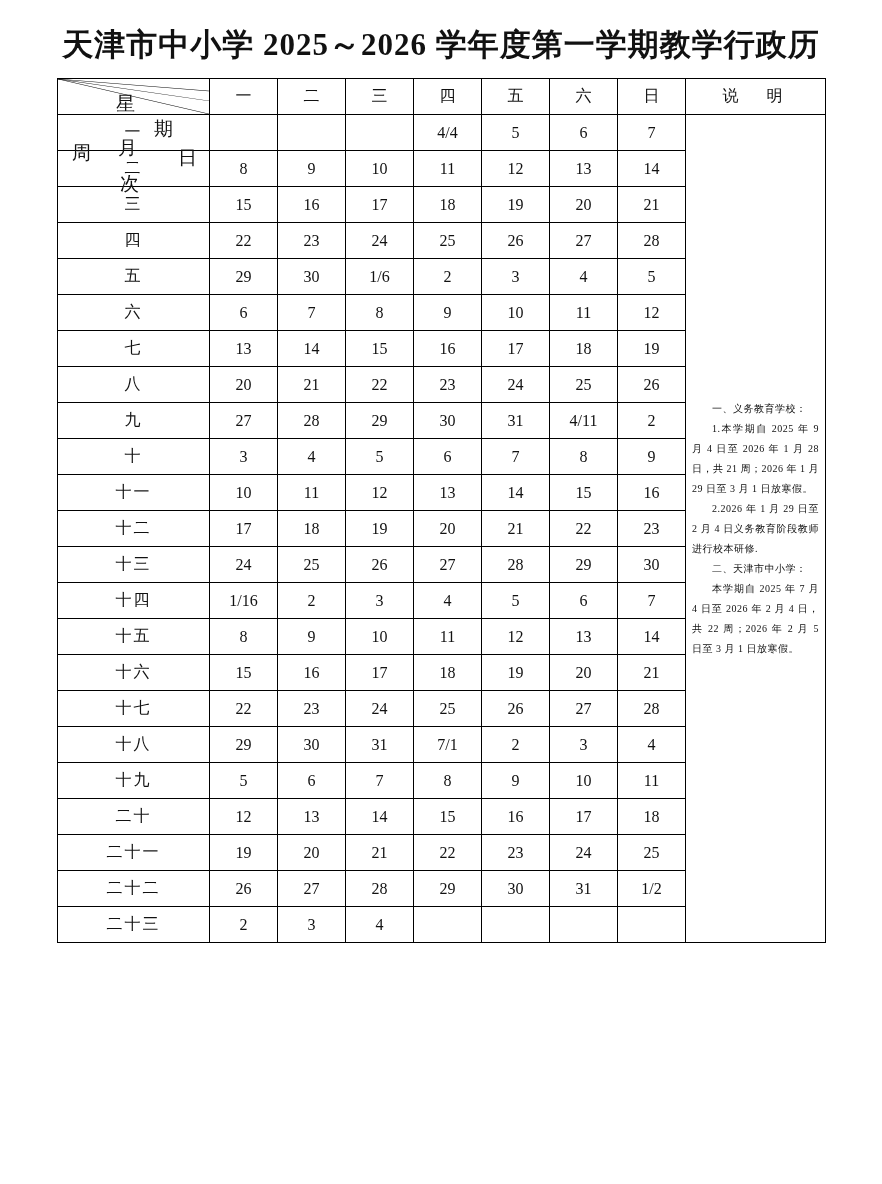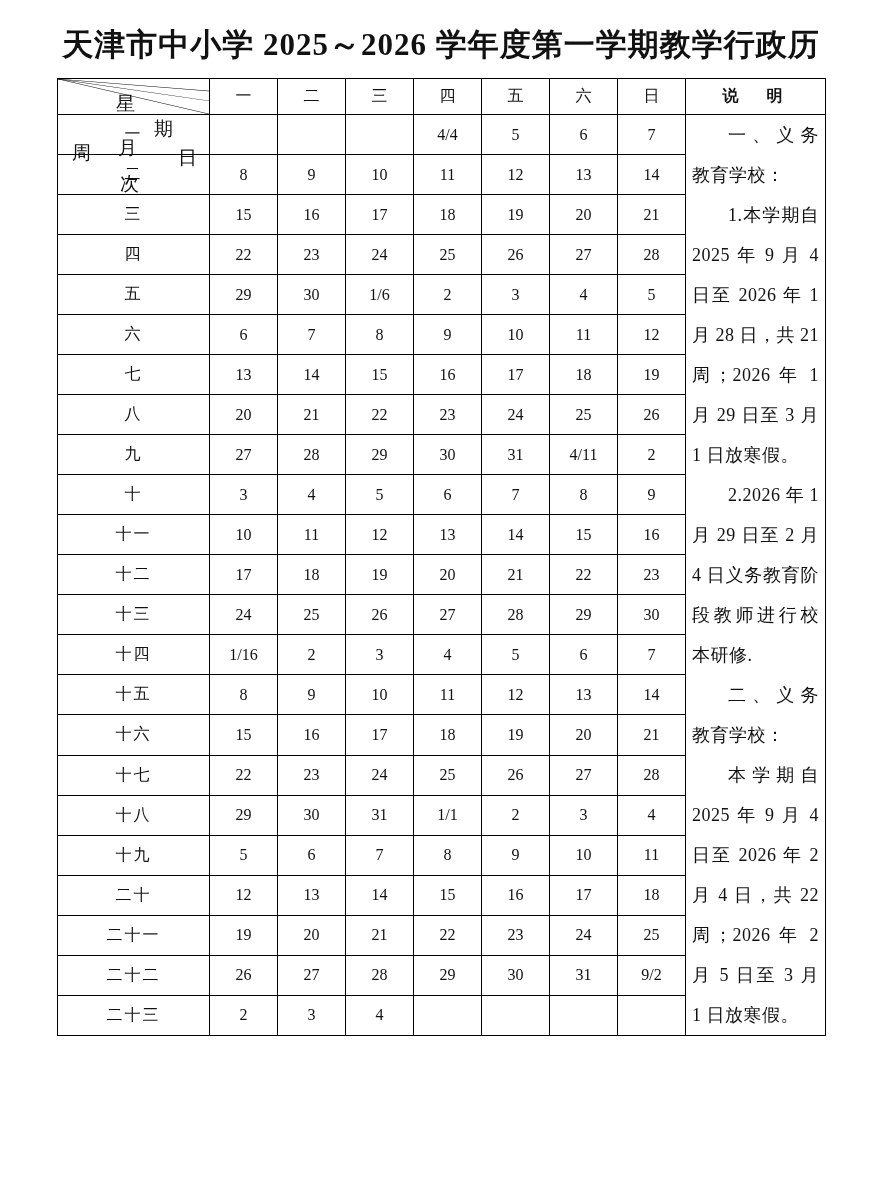--- a/index.html
+++ b/index.html
@@ -81,37 +81,36 @@
   .lbl-yue  { top: 56px; left: 60px; }
   .lbl-ci   { top: 92px; left: 62px; }
 
   td.dayhead {
     font-size: 20px;
     font-weight: normal;
   }
   td.notehead {
     font-size: 19px;
     letter-spacing: 6px;
-    font-weight: bold;
   }
   td.weeklbl {
     font-size: 19px;
     letter-spacing: 2px;
   }
   td.num {
     font-size: 16px;
   }
   td.note-body {
     vertical-align: top;
     text-align: left;
     padding: 0;
   }
   .note-inner {
-    font-size: 18px;
-    line-height: 40px;
+    font-size: 10px;
+    line-height: 20px;
     padding: 0 6px;
     text-align: justify;
     letter-spacing: 0.5px;
   }
   .note-inner p {
     margin: 0;
     text-indent: 2em;
   }
 </style>
 </head>
@@ -166,22 +165,22 @@
           <td class="num"></td>
           <td class="num">4/4</td>
           <td class="num">5</td>
           <td class="num">6</td>
           <td class="num">7</td>
           <td class="note-body" rowspan="23">
             <div class="note-inner">
               <p>一、义务教育学校：</p>
               <p>1.本学期自 2025 年 9 月 4 日至 2026 年 1 月 28 日，共 21 周；2026 年 1 月 29 日至 3 月 1 日放寒假。</p>
               <p>2.2026 年 1 月 29 日至 2 月 4 日义务教育阶段教师进行校本研修.</p>
-              <p>二、义务教育学校：</p>
-              <p>本学期自 2025 年 9 月 4 日至 2026 年 2 月 4 日，共 22 周；2026 年 2 月 5 日至 3 月 1 日放寒假。</p>
+              <p>二、天津市中小学：</p>
+              <p>本学期自 2025 年 7 月 4 日至 2026 年 2 月 4 日，共 22 周；2026 年 2 月 5 日至 3 月 1 日放寒假。</p>
             </div>
           </td>
         </tr>
 
         <tr>
           <td class="weeklbl">二</td>
           <td class="num">8</td>
           <td class="num">9</td>
           <td class="num">10</td>
           <td class="num">11</td>
@@ -353,21 +352,21 @@
           <td class="num">26</td>
           <td class="num">27</td>
           <td class="num">28</td>
         </tr>
 
         <tr>
           <td class="weeklbl">十八</td>
           <td class="num">29</td>
           <td class="num">30</td>
           <td class="num">31</td>
-          <td class="num">1/1</td>
+          <td class="num">7/1</td>
           <td class="num">2</td>
           <td class="num">3</td>
           <td class="num">4</td>
         </tr>
 
         <tr>
           <td class="weeklbl">十九</td>
           <td class="num">5</td>
           <td class="num">6</td>
           <td class="num">7</td>
@@ -400,21 +399,21 @@
         </tr>
 
         <tr>
           <td class="weeklbl">二十二</td>
           <td class="num">26</td>
           <td class="num">27</td>
           <td class="num">28</td>
           <td class="num">29</td>
           <td class="num">30</td>
           <td class="num">31</td>
-          <td class="num">9/2</td>
+          <td class="num">1/2</td>
         </tr>
 
         <tr>
           <td class="weeklbl">二十三</td>
           <td class="num">2</td>
           <td class="num">3</td>
           <td class="num">4</td>
           <td class="num"></td>
           <td class="num"></td>
           <td class="num"></td>

